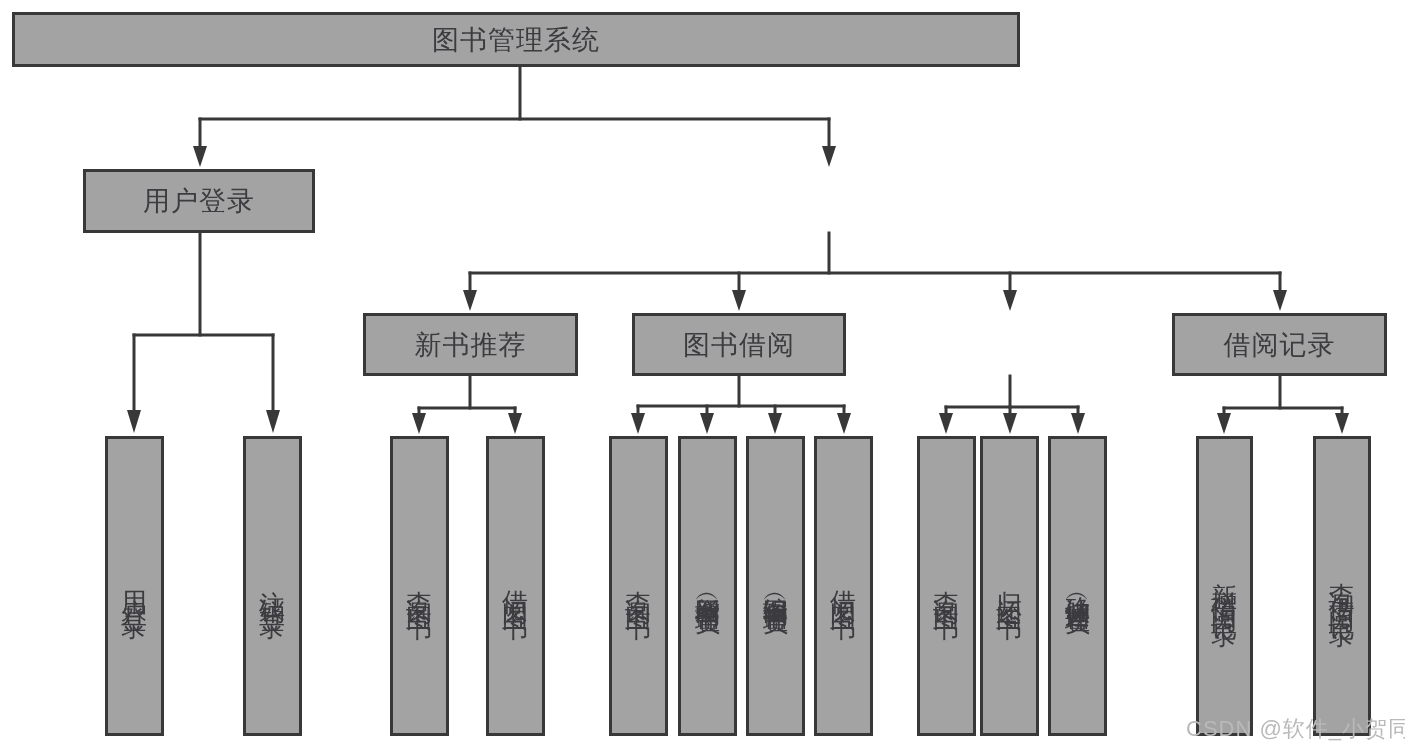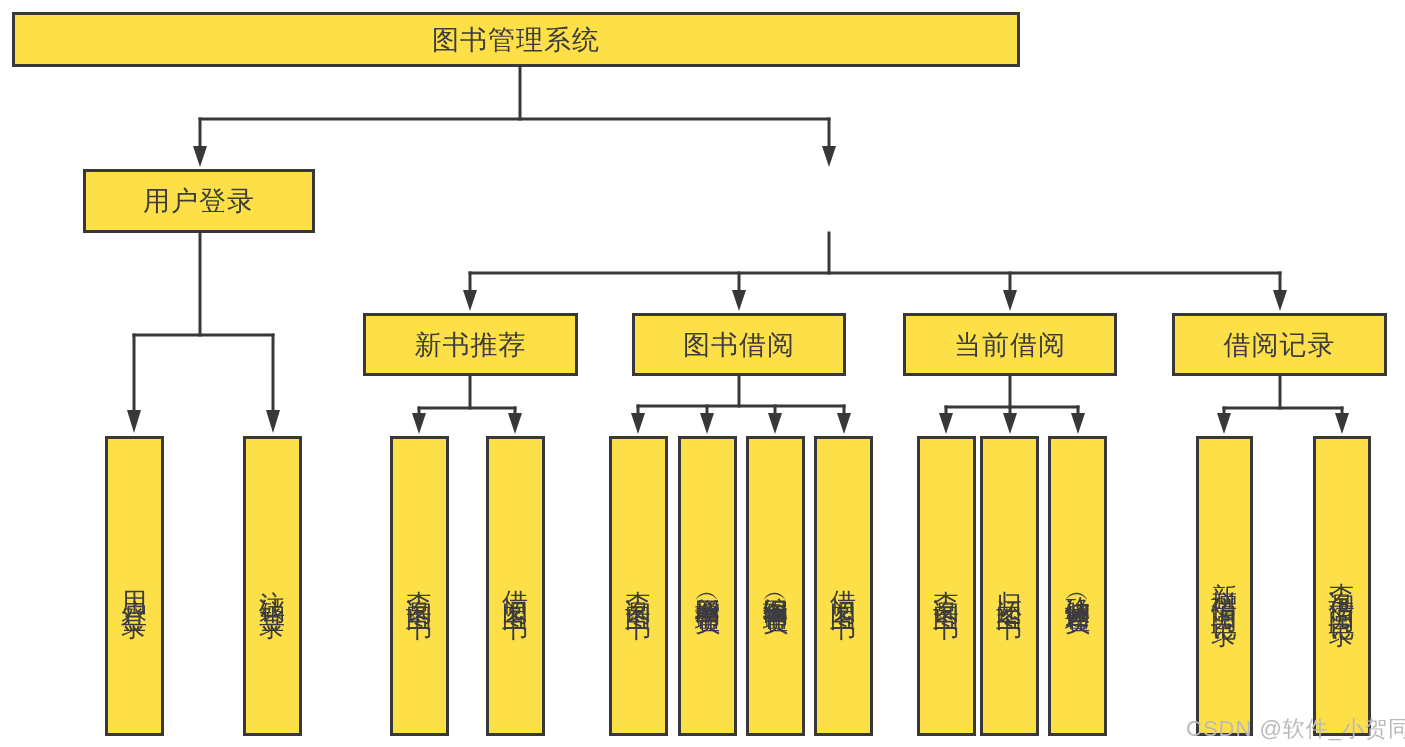--- a/index.html
+++ b/index.html
@@ -13,21 +13,21 @@
     width:1405px;height:747px;position:relative;overflow:hidden;
     background:var(--background);
     font-family:"Liberation Sans","DejaVu Sans",sans-serif;
   }
   .canvas{position:absolute;left:0;top:0;width:1405px;height:747px;}
   svg.connectors{position:absolute;left:0;top:0;z-index:1;}
   .ln{stroke:var(--line);stroke-width:3;fill:none;stroke-linecap:square;}
   .ah{fill:var(--line);stroke:none;}
   .node{
     position:absolute;box-sizing:border-box;z-index:2;
-    background:#fde047;border:3px solid var(--line);
+    background:#a3a3a3;border:3px solid var(--line);
     display:flex;align-items:center;justify-content:center;
     color:var(--text);
   }
   .hlabel{font-size:27px;letter-spacing:1px;white-space:nowrap;}
   .leaf{width:59px;height:300px;top:436px;}
   .leaf .vlabel{
     writing-mode:vertical-rl;
     font-size:26px;letter-spacing:8px;line-height:1;
     color:var(--text);
   }
@@ -116,23 +116,20 @@
   <div class="node l2" style="left:83px;width:232px;">
     <span class="hlabel">用户登录</span>
   </div>
 
   <div class="node l3" style="left:632px;width:214px;">
     <span class="hlabel">图书借阅</span>
   </div>
   <div class="node l3" style="left:363px;">
     <span class="hlabel">新书推荐</span>
   </div>
-  <div class="node l3" style="left:903px;width:214px;">
-    <span class="hlabel">当前借阅</span>
-  </div>
   <div class="node l3" style="left:1172px;">
     <span class="hlabel">借阅记录</span>
   </div>
 
   <div class="node leaf" style="left:105px;">
     <span class="vlabel">用户登录</span>
   </div>
   <div class="node leaf" style="left:243px;">
     <span class="vlabel">注销登录</span>
   </div>

